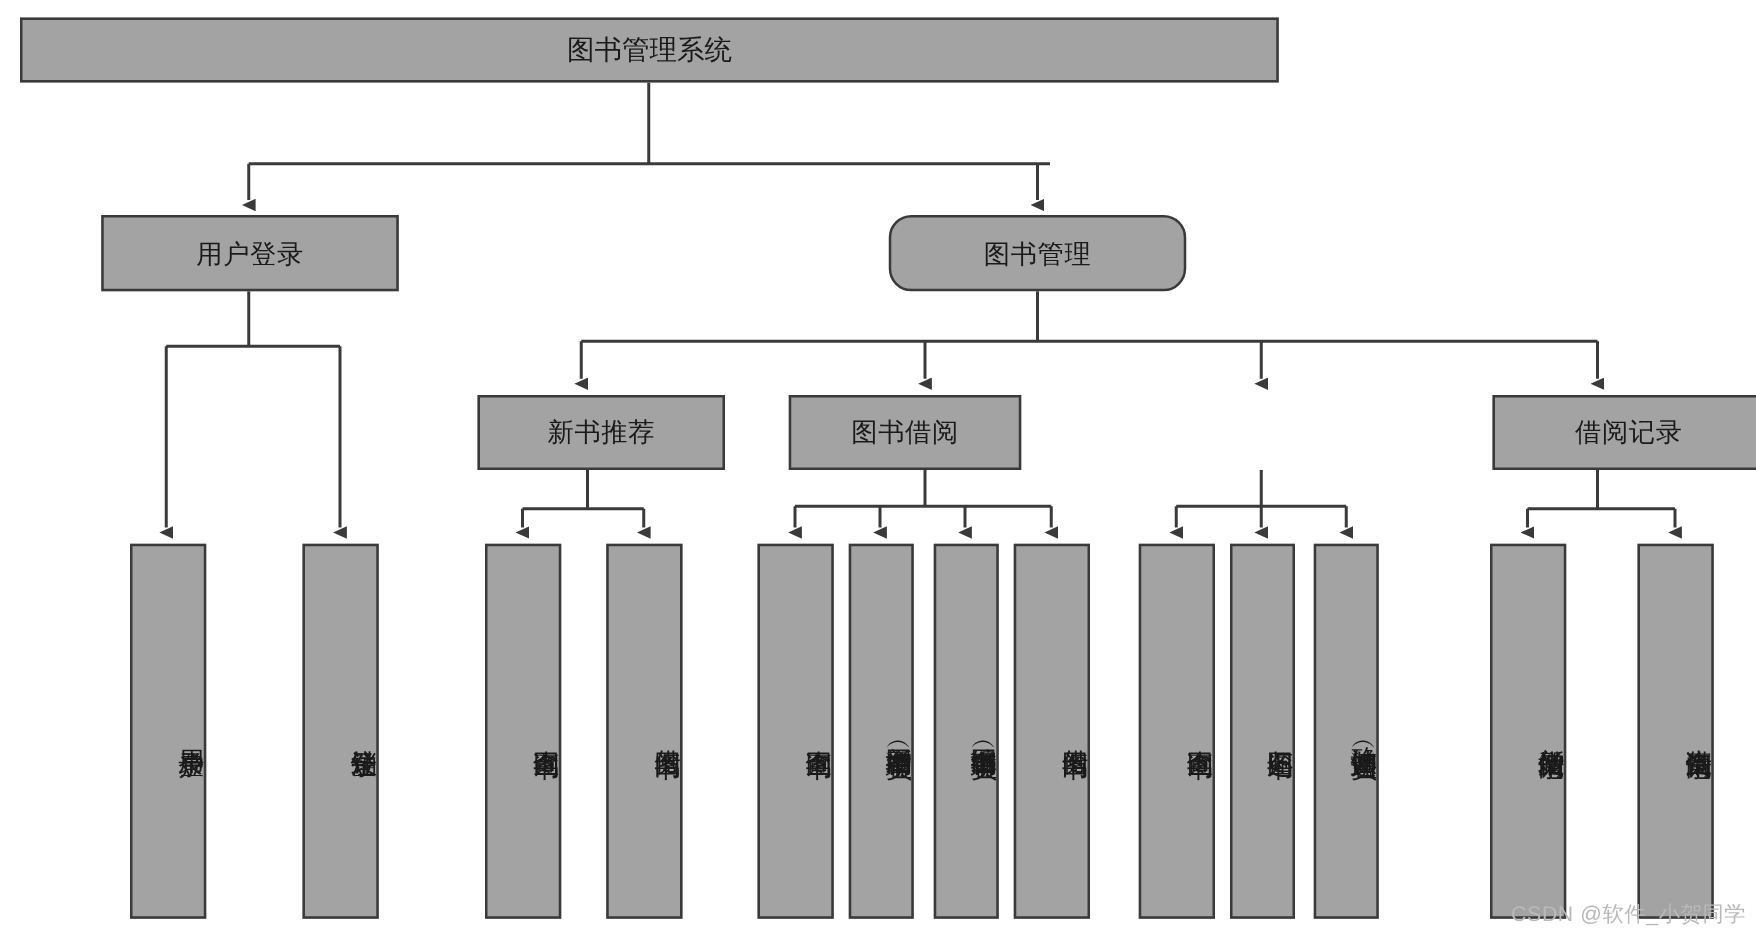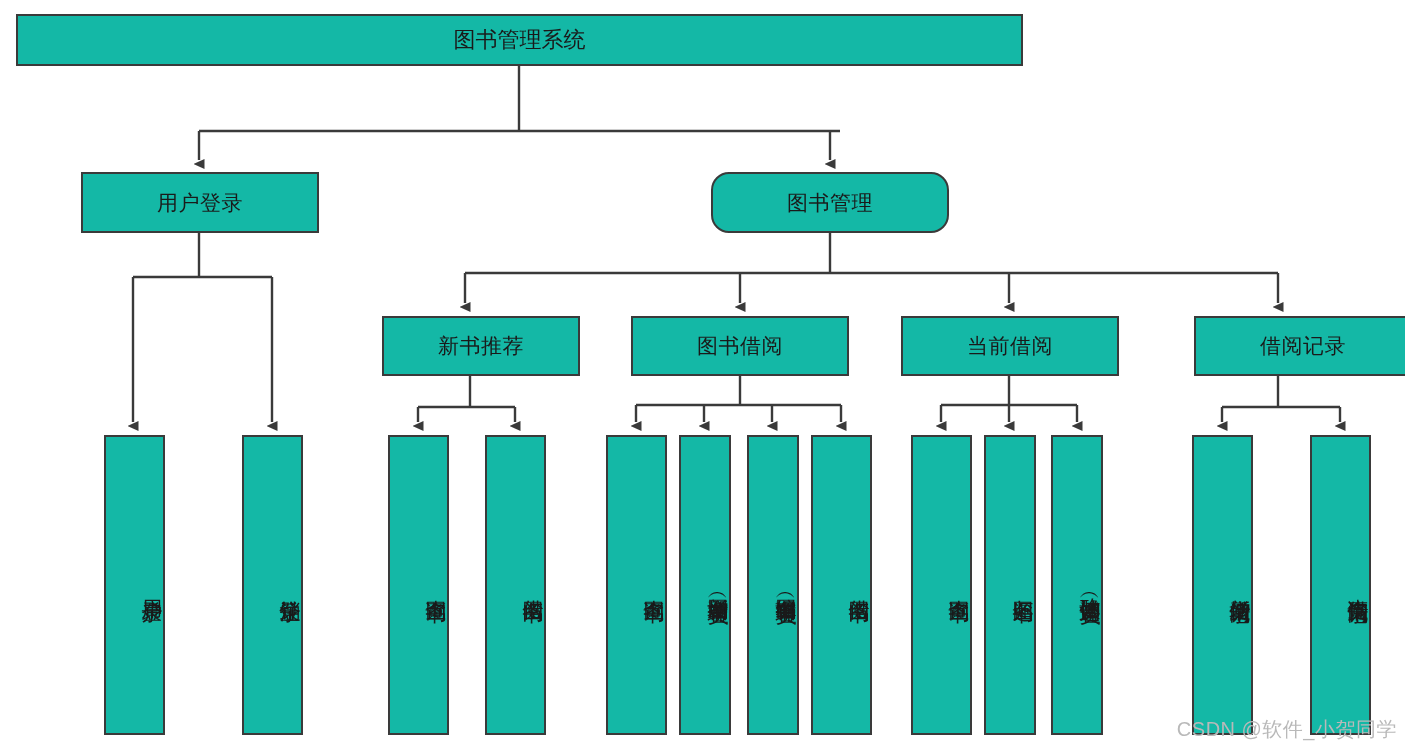--- a/index.html
+++ b/index.html
@@ -22,21 +22,21 @@
     left: 0;
     top: 0;
     width: 1405px;
     height: 747px;
     pointer-events: none;
   }
   .node {
     position: absolute;
     box-sizing: border-box;
     border: 2px solid #3a3a3a;
-    background: #14b8a6;
+    background: #a3a3a3;
     display: flex;
     align-items: center;
     justify-content: center;
     text-align: center;
     color: #1a1a1a;
   }
   .node.h {
     font-size: 21px;
     letter-spacing: 0.5px;
   }
@@ -56,21 +56,21 @@
   .node.leaf .lbl {
     writing-mode: vertical-rl;
     text-orientation: upright;
     white-space: normal;
     letter-spacing: 1px;
   }
   .watermark {
     position: absolute;
     right: 8px;
     bottom: 4px;
-    font-size: 20px;
+    font-size: 17px;
     color: #b9b9b9;
     white-space: nowrap;
     letter-spacing: 0.5px;
   }
 </style>
 </head>
 <body>
 
 <div id="canvas">
 
@@ -131,25 +131,22 @@
   <div class="node h" style="left:81px; top:172px; width:238px; height:61px;">
     <span class="lbl">用户登录</span>
   </div>
   <div class="node h" style="left:711px; top:172px; width:238px; height:61px;border-radius:18px;">
     <span class="lbl">图书管理</span>
   </div>
 
   <div class="node h" style="left:382px; top:316px; width:198px; height:60px;">
     <span class="lbl">新书推荐</span>
   </div>
-  <div class="node h" style="left:631px; top:316px; width:218px; height:60px;">
+  <div class="node h" style="left:631px; top:316px; width:186px; height:60px;">
     <span class="lbl">图书借阅</span>
-  </div>
-  <div class="node h" style="left:901px; top:316px; width:218px; height:60px;">
-    <span class="lbl">当前借阅</span>
   </div>
   <div class="node h" style="left:1170px; top:316px; width:218px; height:60px;margin-left:24px;">
     <span class="lbl">借阅记录</span>
   </div>
 
   <div class="node leaf" style="left:104px; top:435px; width:61px; height:300px;">
     <span class="lbl">用户登录</span>
   </div>
   <div class="node leaf" style="left:242px; top:435px; width:61px; height:300px;">
     <span class="lbl">注销登录</span>

